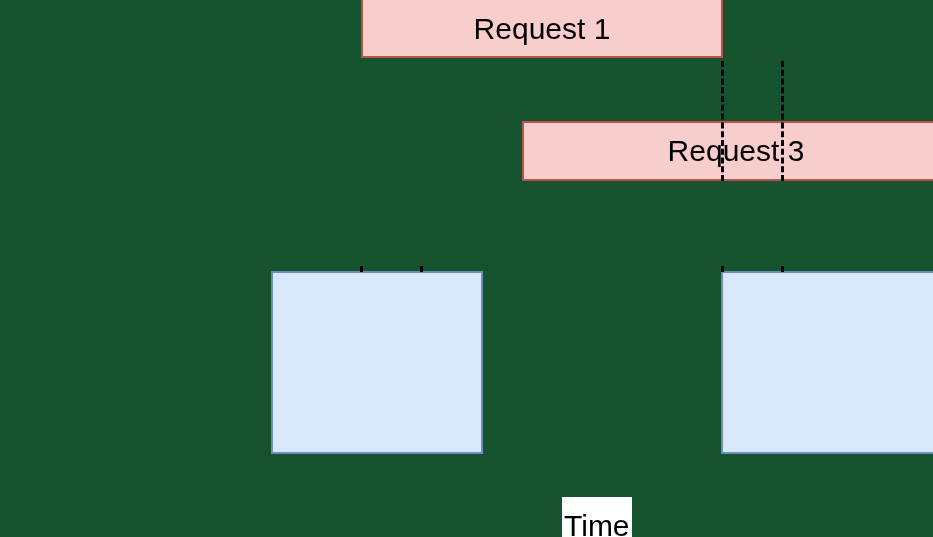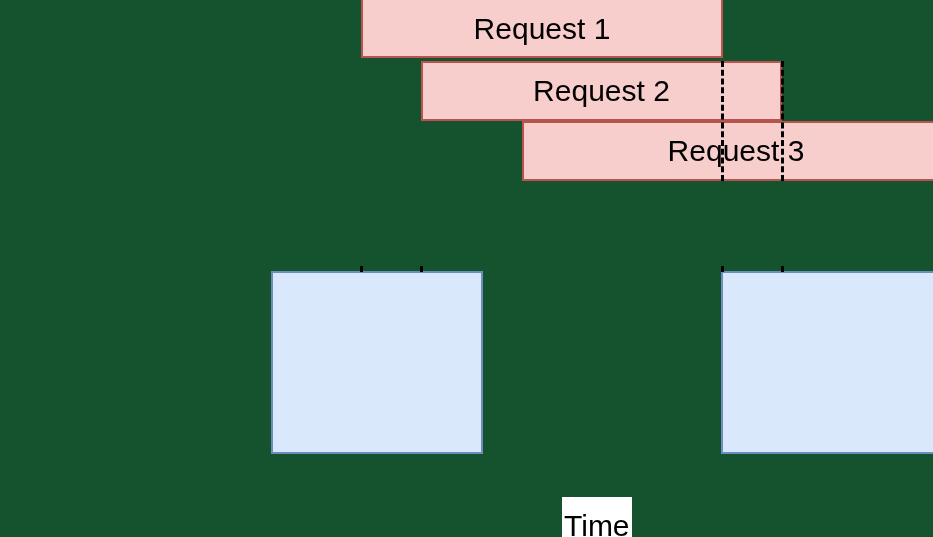--- a/index.html
+++ b/index.html
@@ -80,23 +80,20 @@
 </style>
 </head>
 <body>
 
 <div id="canvas">
 
   <div class="request-bar" id="request-1">
     <span class="bar-label">Request 1</span>
   </div>
 
-  <div class="request-bar" id="request-2">
-    <span class="bar-label">Request 2</span>
-  </div>
 
   <div class="request-bar" id="request-3">
     <span class="bar-label">Request 3</span>
   </div>
 
   <div class="marker-line" id="marker-line-a"></div>
   <div class="marker-line" id="marker-line-b"></div>
 
   <div class="window-box" id="window-left"></div>
   <div class="window-box" id="window-right"></div>

